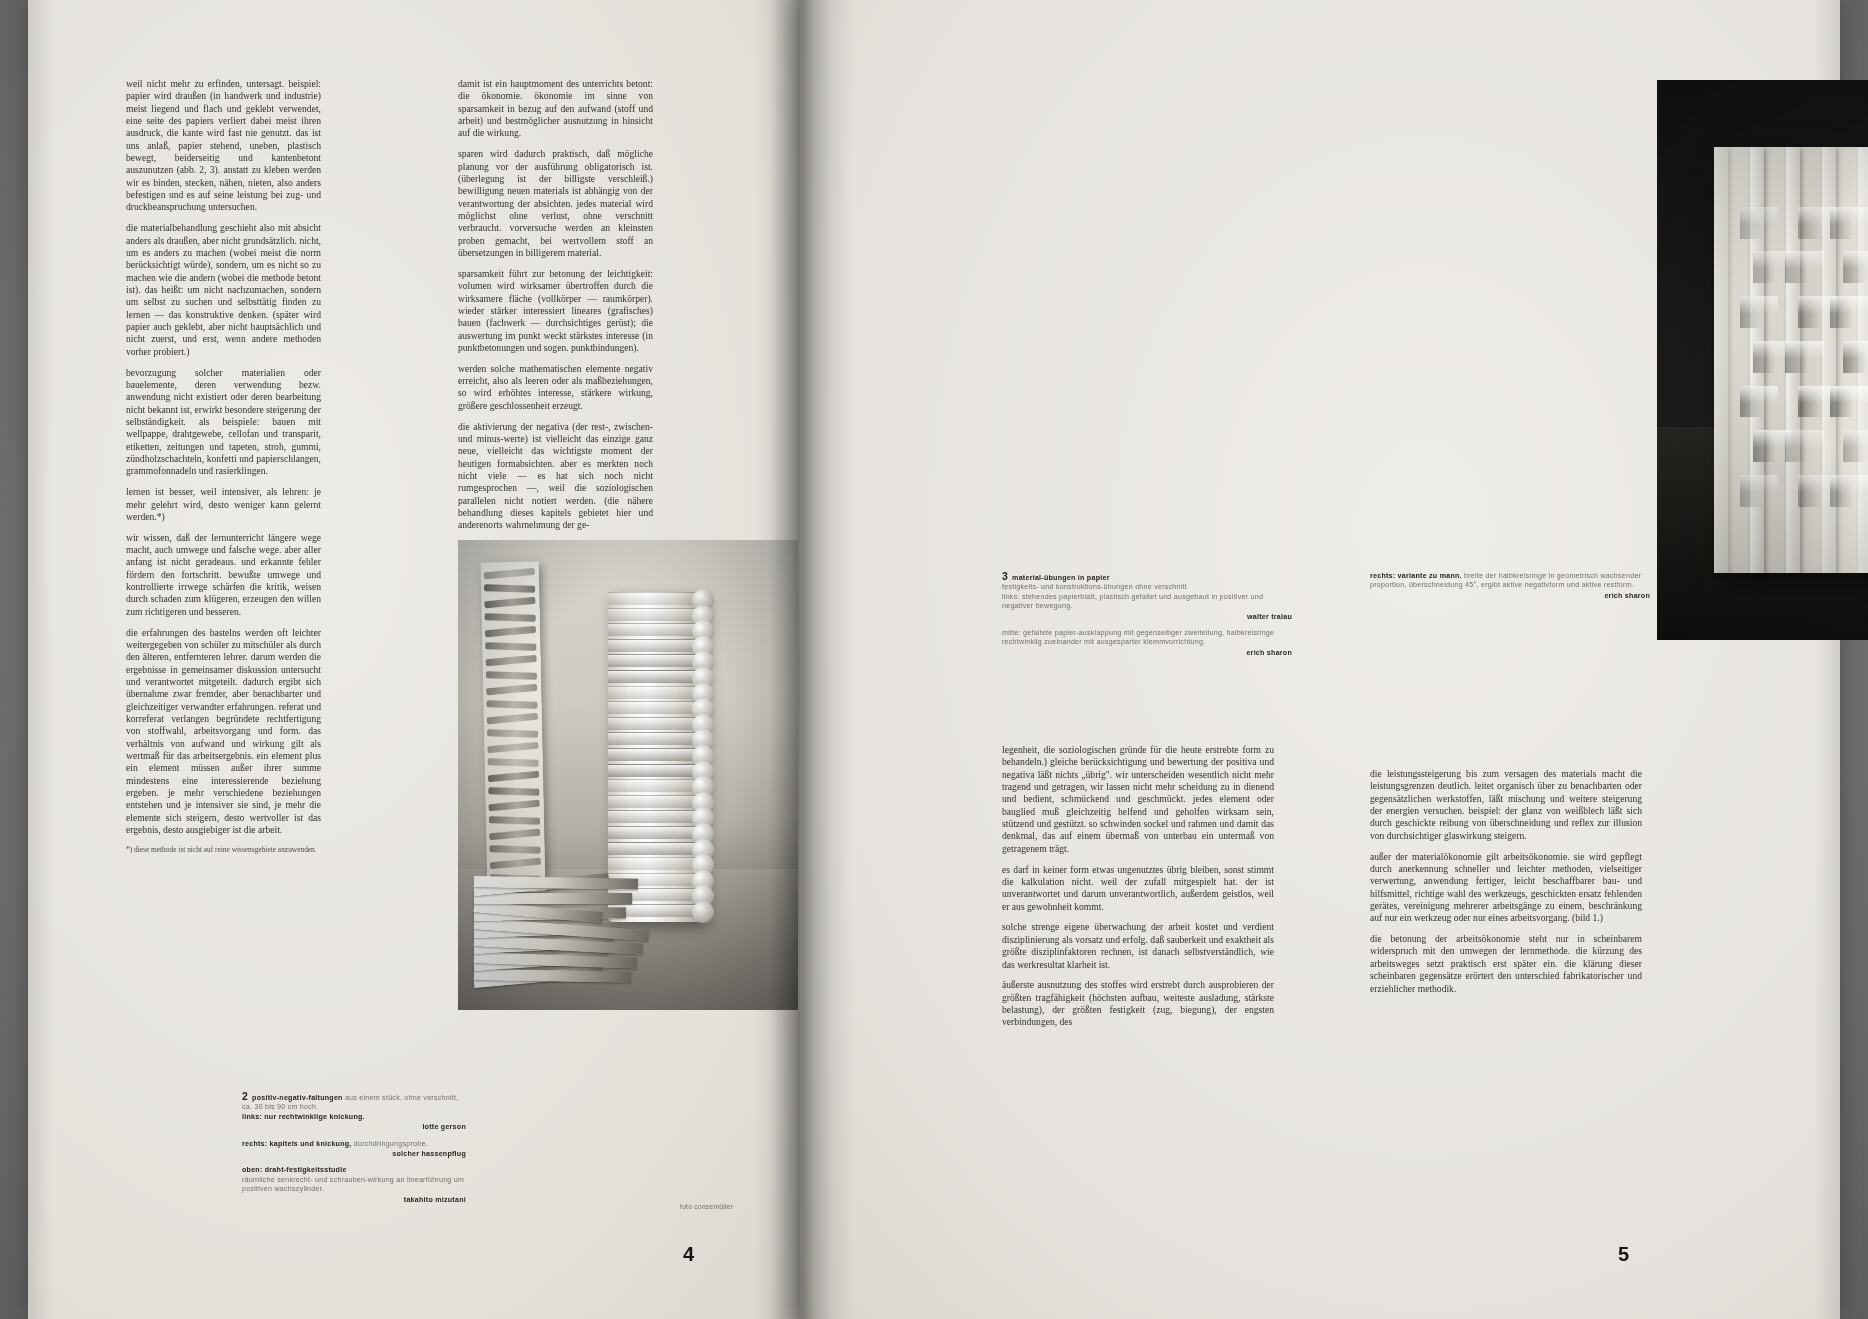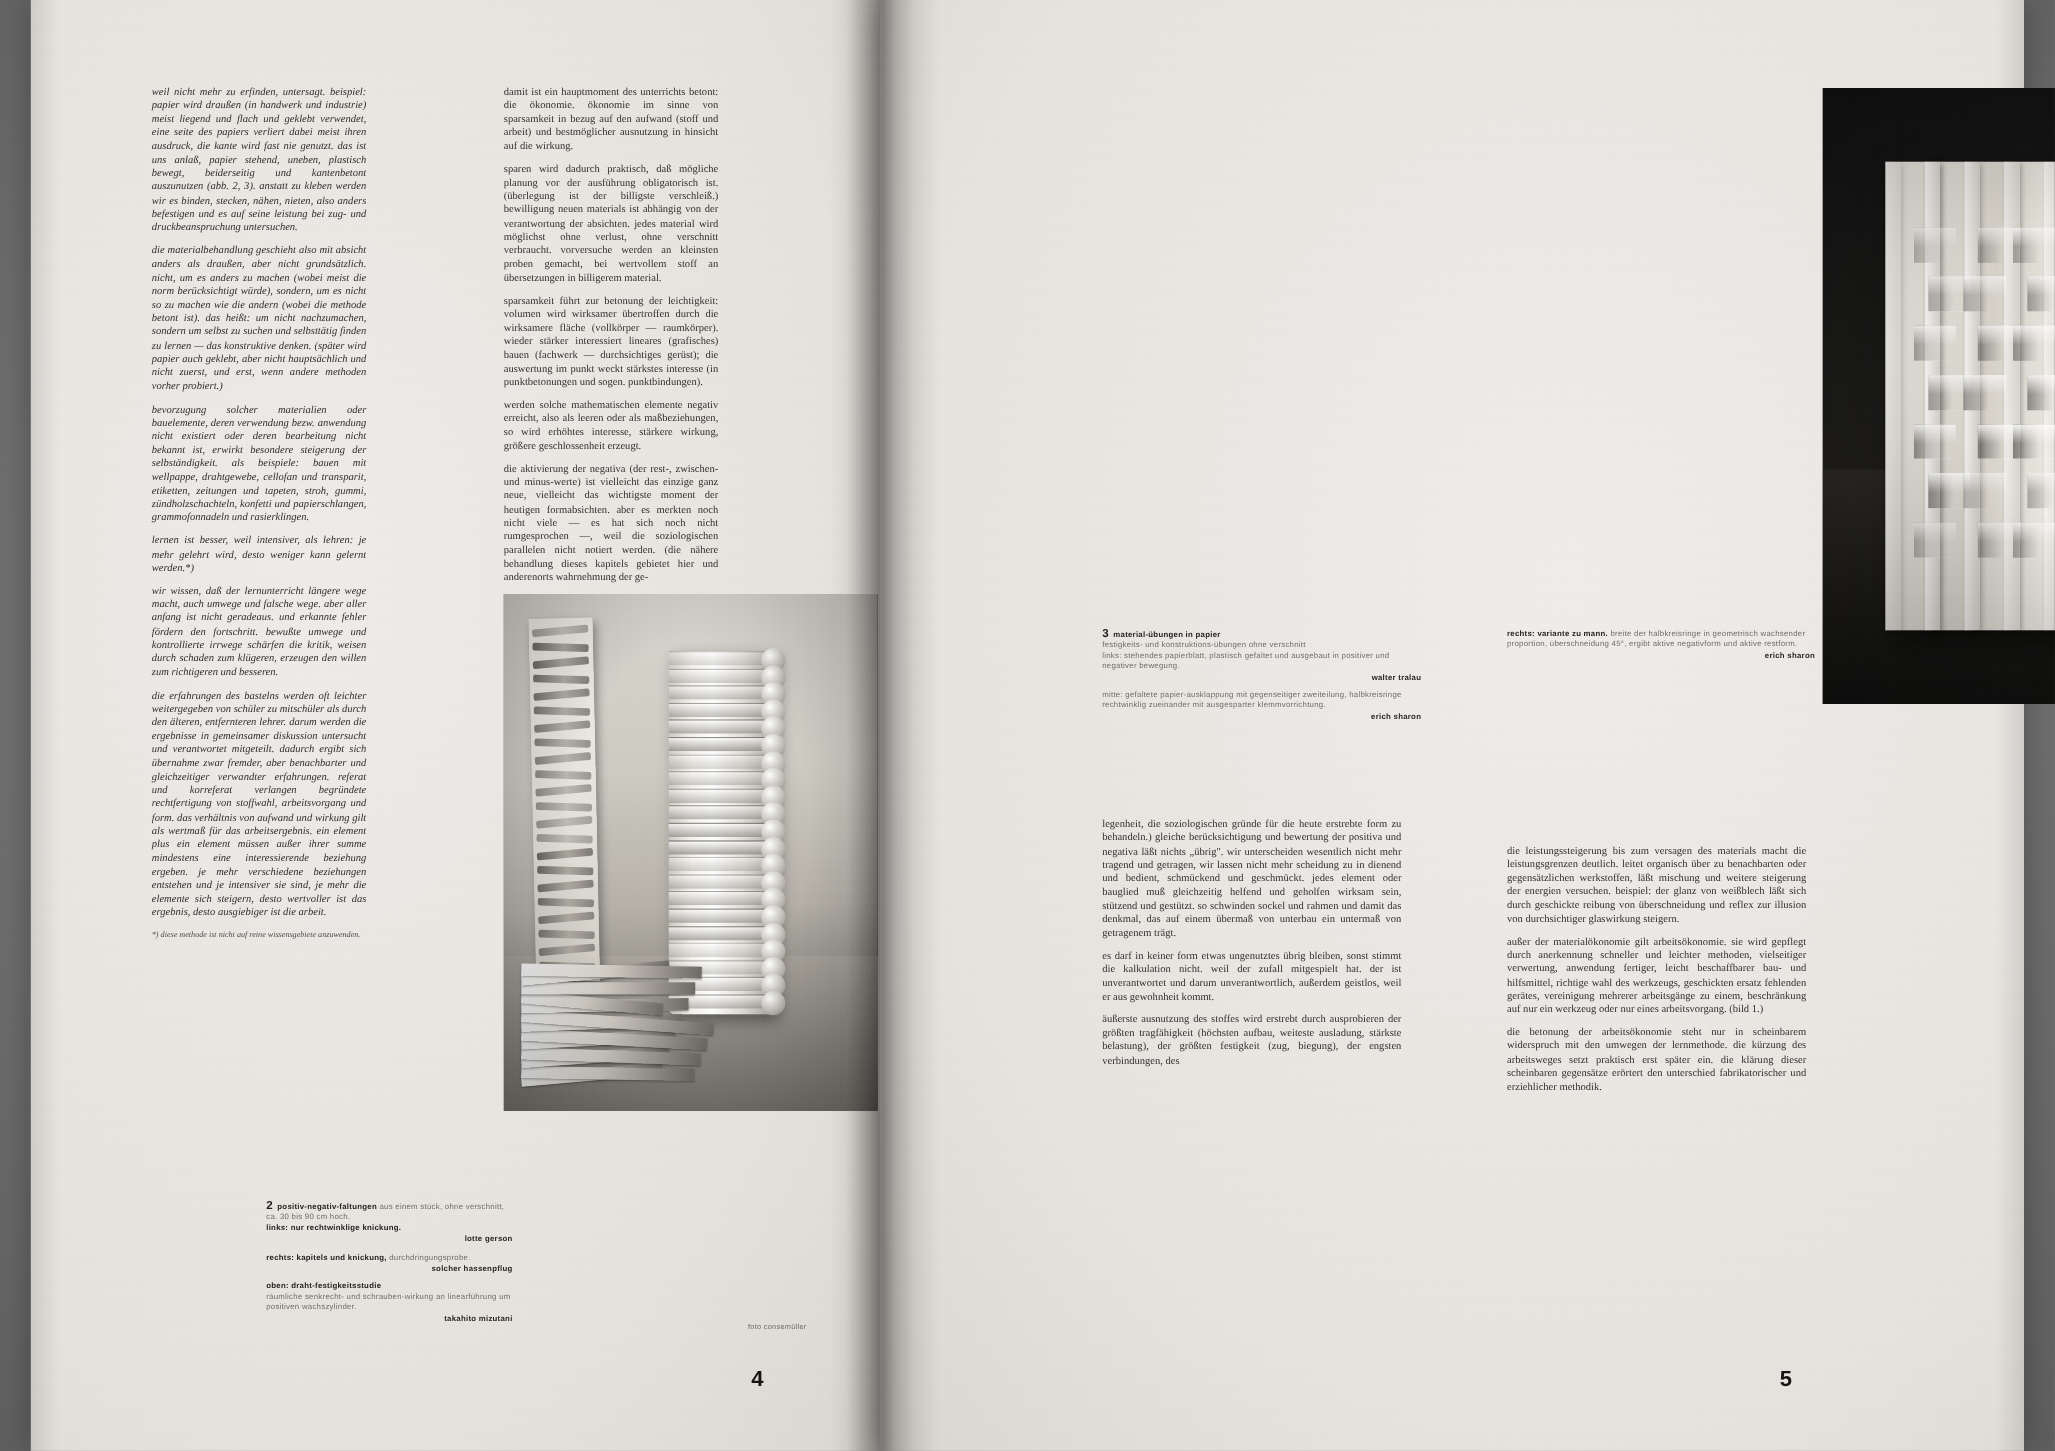--- a/index.html
+++ b/index.html
@@ -173,21 +173,21 @@
     background:radial-gradient(ellipse at 45% 45%, rgba(0,0,0,0) 40%, rgba(0,0,0,.35) 100%);
   }
 </style>
 </head>
 <body>
 
 <div id="scan">
 
   <div class="page" id="page-left">
 
-    <div class="col" id="l-col1" style="left:110px;top:78px;width:195px;font-style:italic;">
+    <div class="col" id="l-col1" style="left:98px;top:78px;width:195px;">
       <p>weil nicht mehr zu erfinden, untersagt. beispiel: papier wird draußen (in handwerk und industrie) meist liegend und flach und geklebt verwendet, eine seite des papiers verliert dabei meist ihren ausdruck, die kante wird fast nie genutzt. das ist uns anlaß, papier stehend, uneben, plastisch bewegt, beiderseitig und kantenbetont auszunutzen (abb. 2, 3). anstatt zu kleben werden wir es binden, stecken, nähen, nieten, also anders befestigen und es auf seine leistung bei zug- und druckbeanspruchung untersuchen.</p>
       <p>die materialbehandlung geschieht also mit absicht anders als draußen, aber nicht grundsätzlich. nicht, um es anders zu machen (wobei meist die norm berücksichtigt würde), sondern, um es nicht so zu machen wie die andern (wobei die methode betont ist). das heißt: um nicht nachzumachen, sondern um selbst zu suchen und selbsttätig finden zu lernen — das konstruktive denken. (später wird papier auch geklebt, aber nicht hauptsächlich und nicht zuerst, und erst, wenn andere methoden vorher probiert.)</p>
       <p>bevorzugung solcher materialien oder bauelemente, deren verwendung bezw. anwendung nicht existiert oder deren bearbeitung nicht bekannt ist, erwirkt besondere steigerung der selbständigkeit. als beispiele: bauen mit wellpappe, drahtgewebe, cellofan und transparit, etiketten, zeitungen und tapeten, stroh, gummi, zündholzschachteln, konfetti und papierschlangen, grammofonnadeln und rasierklingen.</p>
       <p>lernen ist besser, weil intensiver, als lehren: je mehr gelehrt wird, desto weniger kann gelernt werden.*)</p>
       <p>wir wissen, daß der lernunterricht längere wege macht, auch umwege und falsche wege. aber aller anfang ist nicht geradeaus. und erkannte fehler fördern den fortschritt. bewußte umwege und kontrollierte irrwege schärfen die kritik, weisen durch schaden zum klügeren, erzeugen den willen zum richtigeren und besseren.</p>
       <p>die erfahrungen des bastelns werden oft leichter weitergegeben von schüler zu mitschüler als durch den älteren, entfernteren lehrer. darum werden die ergebnisse in gemeinsamer diskussion untersucht und verantwortet mitgeteilt. dadurch ergibt sich übernahme zwar fremder, aber benachbarter und gleichzeitiger verwandter erfahrungen. referat und korreferat verlangen begründete rechtfertigung von stoffwahl, arbeitsvorgang und form. das verhältnis von aufwand und wirkung gilt als wertmaß für das arbeitsergebnis. ein element plus ein element müssen außer ihrer summe mindestens eine interessierende beziehung ergeben. je mehr verschiedene beziehungen entstehen und je intensiver sie sind, je mehr die elemente sich steigern, desto wertvoller ist das ergebnis, desto ausgiebiger ist die arbeit.</p>
       <p class="fn">*) diese methode ist nicht auf reine wissensgebiete anzuwenden.</p>
     </div>
 
     <div class="col" id="l-col2" style="left:430px;top:78px;width:195px;">
@@ -368,20 +368,21 @@
 
     <div class="cap" id="cap-3r" style="left:570px;top:572px;width:280px;">
       <b>rechts: variante zu mann.</b>
       <span class="faint">breite der halbkreisringe in geometrisch wachsender proportion, überschneidung 45°, ergibt aktive negativform und aktive restform.</span>
       <span class="name">erich sharon</span>
     </div>
 
     <div class="col" id="r-col1" style="left:202px;top:744px;width:272px;">
       <p>legenheit, die soziologischen gründe für die heute erstrebte form zu behandeln.) gleiche berücksichtigung und bewertung der positiva und negativa läßt nichts „übrig". wir unterscheiden wesentlich nicht mehr tragend und getragen, wir lassen nicht mehr scheidung zu in dienend und bedient, schmückend und geschmückt. jedes element oder bauglied muß gleichzeitig helfend und geholfen wirksam sein, stützend und gestützt. so schwinden sockel und rahmen und damit das denkmal, das auf einem übermaß von unterbau ein untermaß von getragenem trägt.</p>
       <p>es darf in keiner form etwas ungenutztes übrig bleiben, sonst stimmt die kalkulation nicht. weil der zufall mitgespielt hat. der ist unverantwortet und darum unverantwortlich, außerdem geistlos, weil er aus gewohnheit kommt.</p>
+      <p>solche strenge eigene überwachung der arbeit kostet und verdient disziplinierung als vorsatz und erfolg. daß sauberkeit und exaktheit als größte disziplinfaktoren rechnen, ist danach selbstverständlich, wie das werkresultat klarheit ist.</p>
       <p>äußerste ausnutzung des stoffes wird erstrebt durch ausprobieren der größten tragfähigkeit (höchsten aufbau, weiteste ausladung, stärkste belastung), der größten festigkeit (zug, biegung), der engsten verbindungen, des</p>
     </div>
 
     <div class="col" id="r-col2" style="left:570px;top:768px;width:272px;">
       <p>die leistungssteigerung bis zum versagen des materials macht die leistungsgrenzen deutlich. leitet organisch über zu benachbarten oder gegensätzlichen werkstoffen, läßt mischung und weitere steigerung der energien versuchen. beispiel: der glanz von weißblech läßt sich durch geschickte reibung von überschneidung und reflex zur illusion von durchsichtiger glaswirkung steigern.</p>
       <p>außer der materialökonomie gilt arbeitsökonomie. sie wird gepflegt durch anerkennung schneller und leichter methoden, vielseitiger verwertung, anwendung fertiger, leicht beschaffbarer bau- und hilfsmittel, richtige wahl des werkzeugs, geschickten ersatz fehlenden gerätes, vereinigung mehrerer arbeitsgänge zu einem, beschränkung auf nur ein werkzeug oder nur eines arbeitsvorgang. (bild 1.)</p>
       <p>die betonung der arbeitsökonomie steht nur in scheinbarem widerspruch mit den umwegen der lernmethode. die kürzung des arbeitsweges setzt praktisch erst später ein. die klärung dieser scheinbaren gegensätze erörtert den unterschied fabrikatorischer und erziehlicher methodik.</p>
     </div>
 
     <div class="folio" style="left:818px;top:1243px;">5</div>

